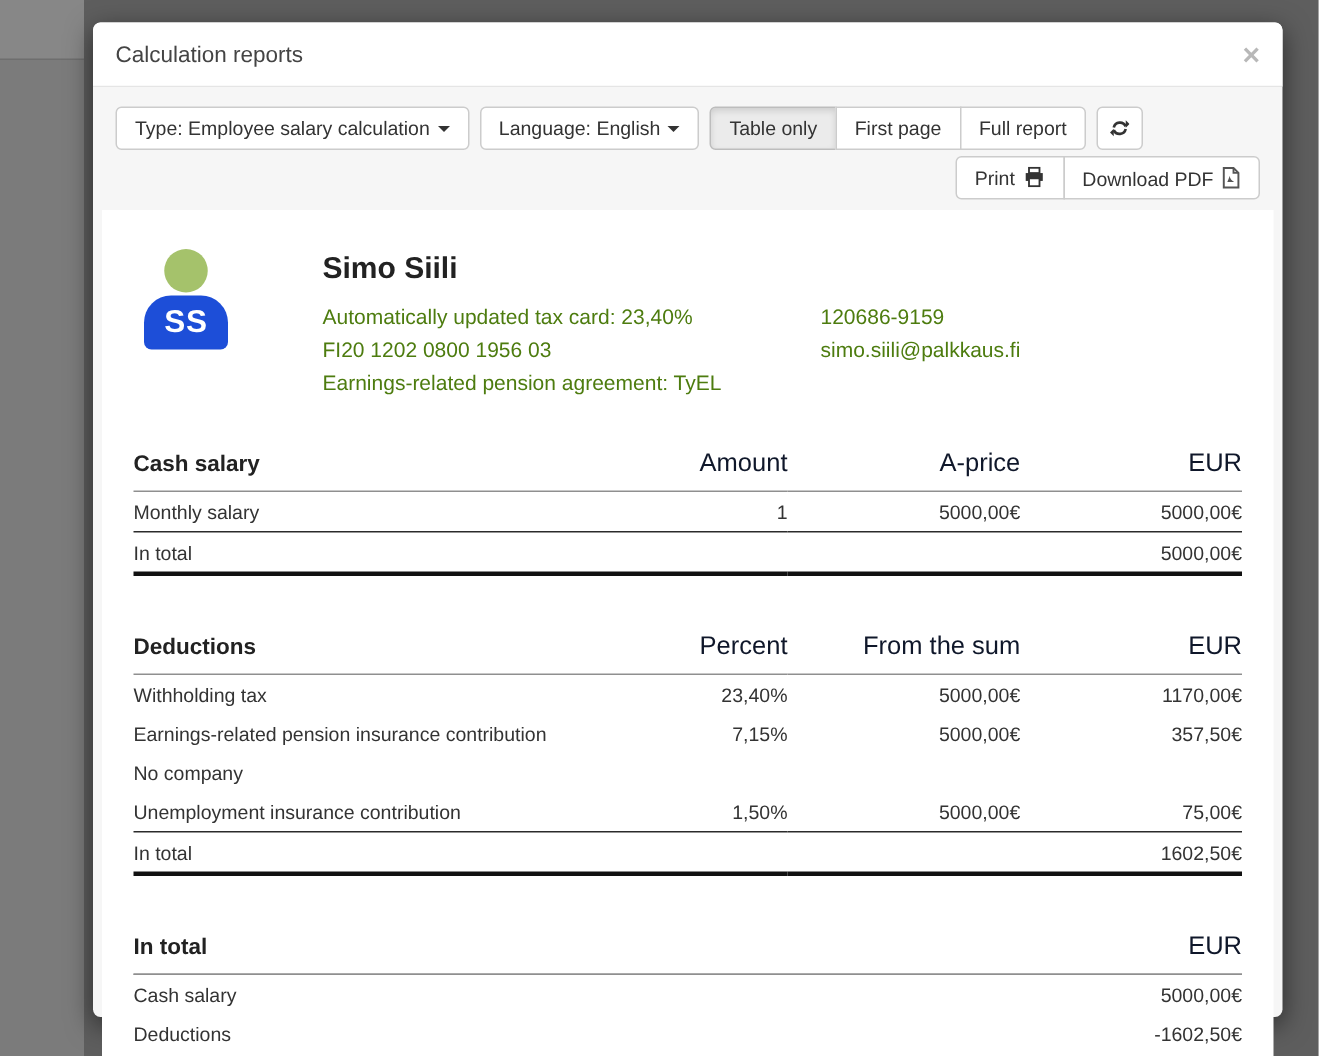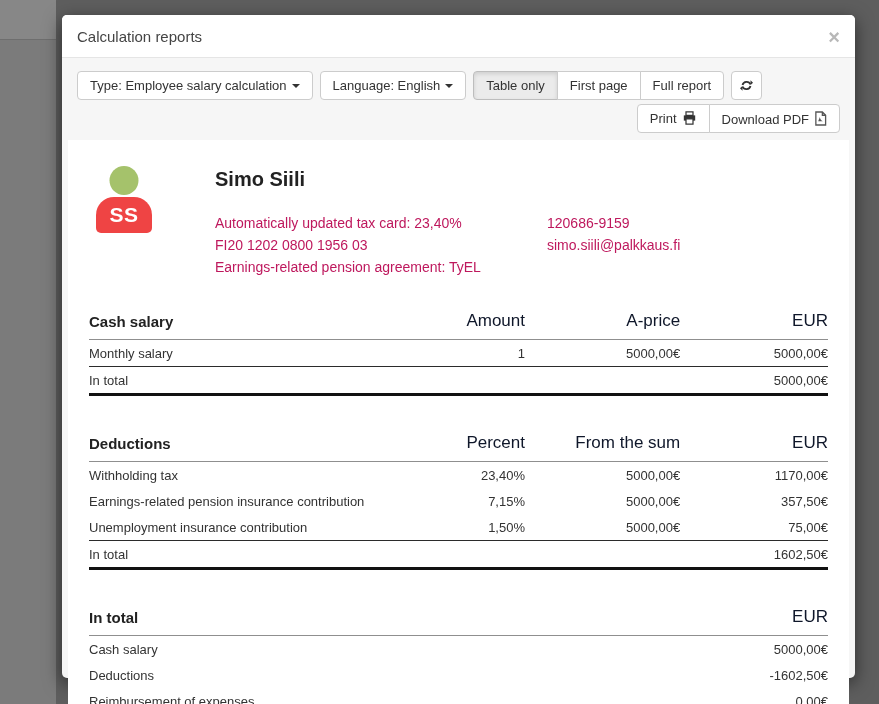--- a/index.html
+++ b/index.html
@@ -73,27 +73,27 @@
   }
   
   .person { display: flex; margin: 8px 0 10px 7px; }
   .avatar { width: 56px; height: 67px; position: relative; flex: 0 0 auto; }
   .avatar .head {
     position: absolute; top: 0; left: 50%; transform: translateX(-50%);
     width: 29px; height: 29px; border-radius: 50%; background: #a5c26b;
   }
   .avatar .torso {
     position: absolute; top: 31px; left: 0; width: 56px; height: 36px;
-    border-radius: 18px 18px 5px 5px; background: #ef4444;
+    border-radius: 18px 18px 5px 5px; background: #1d4ed8;
     display: flex; align-items: center; justify-content: center;
   }
   .avatar .initials { color: #fff; font-size: 21px; font-weight: bold; letter-spacing: 0.5px; }
   .person-info { margin-left: 63px; padding-top: 2px; }
-  .person-name { font-size: 20px; font-weight: bold; color: #222; margin-bottom: 21px; }
-  .person-cols { display: flex; font-size: 14px; color: #be185d; }
+  .person-name { font-size: 20px; font-weight: bold; color: #222; margin-bottom: 9px; }
+  .person-cols { display: flex; font-size: 14px; color: #4d7c0f; }
   .person-cols .col-a { width: 332px; }
   .person-cols div p { line-height: 22px; }
   
   table.rpt { width: 100%; border-collapse: collapse; font-size: 13px; color: #333; }
   table.rpt { margin-top: 30px; }
   table.rpt.first { margin-top: 26px; }
   th.tbl-title { text-align: left; font-size: 15px; font-weight: bold; color: #222; padding: 7px 0 8px 0; }
   th.colhead { text-align: right; font-weight: 400; font-size: 17px; color: #0f172a; padding: 7px 0 8px 0; }
   table.rpt thead tr { border-bottom: 1px solid #8f8f8f; }
   table.rpt td { padding: 6px 0 5px 0; }
@@ -243,20 +243,26 @@
             <td class="num">5000,00€</td>
             <td class="num">1170,00€</td>
           </tr>
           <tr>
             <td>Earnings-related pension insurance contribution</td>
             <td class="num">7,15%</td>
             <td class="num">5000,00€</td>
             <td class="num">357,50€</td>
           </tr>
           <tr>
+            <td class="sub-label">No company</td>
+            <td class="num"></td>
+            <td class="num"></td>
+            <td class="num"></td>
+          </tr>
+          <tr>
             <td>Unemployment insurance contribution</td>
             <td class="num">1,50%</td>
             <td class="num">5000,00€</td>
             <td class="num">75,00€</td>
           </tr>
           <tr class="total-row">
             <td>In total</td>
             <td></td>
               <td></td>
             <td class="num">1602,50€</td>

